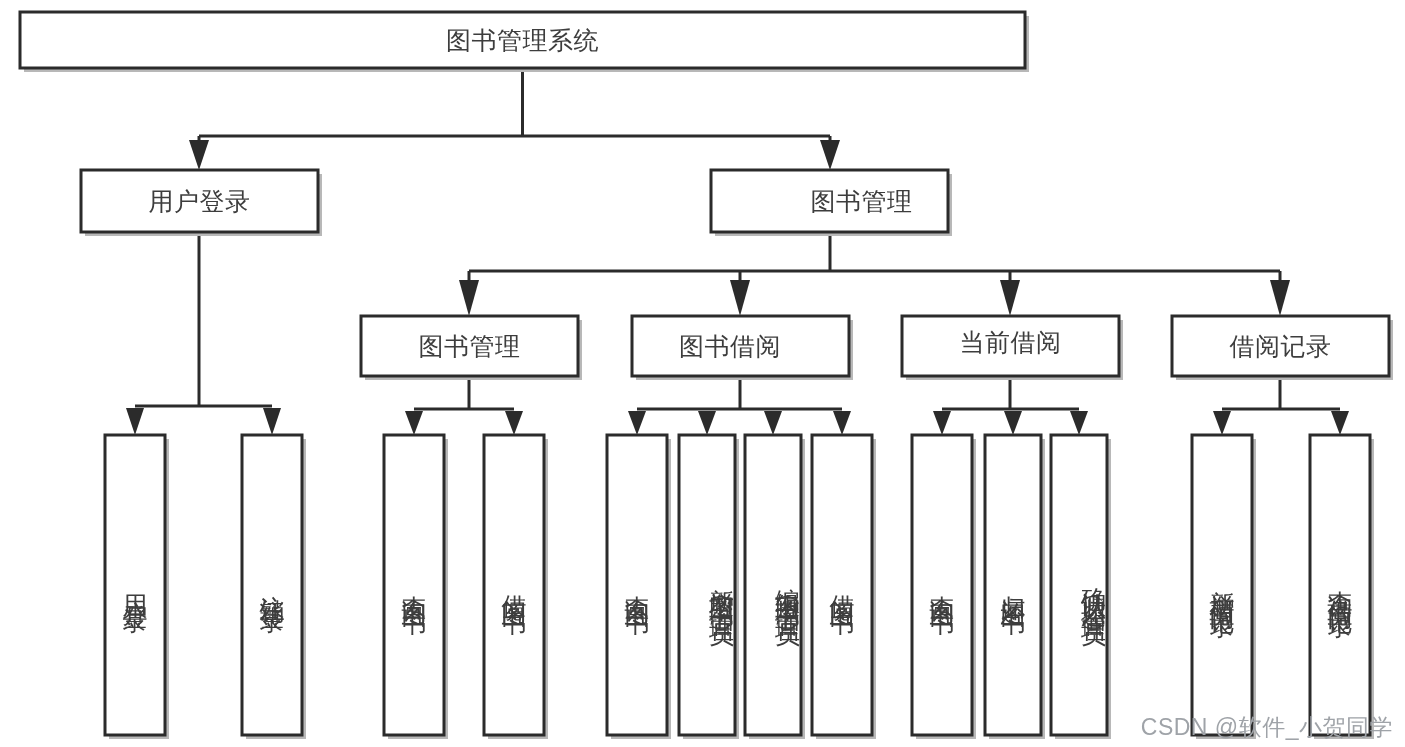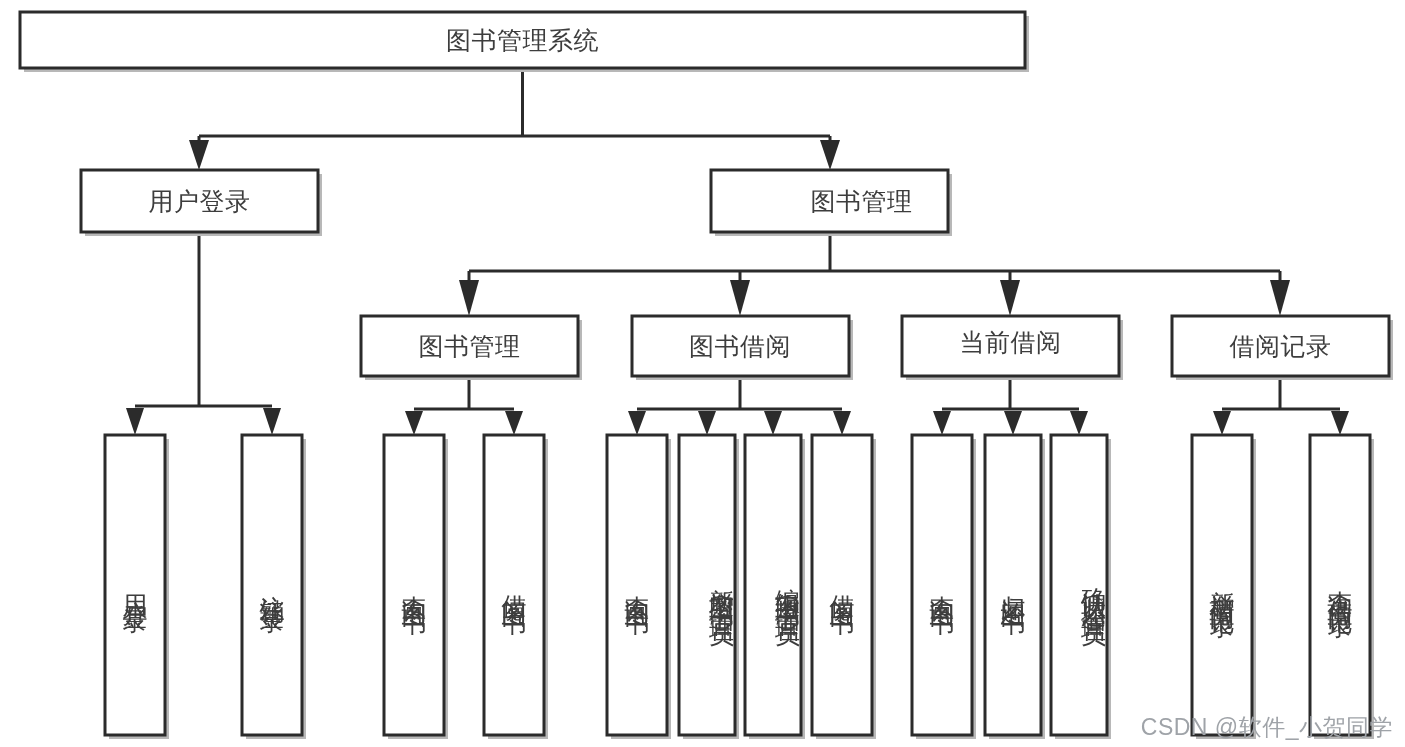--- a/index.html
+++ b/index.html
@@ -231,21 +231,21 @@
     </g>
 
   </svg>
 
   <div class="node-label horiz" style="left:20px; top:12px; width:1005px; height:56px;">图书管理系统</div>
 
   <div class="node-label horiz" style="left:81px; top:170px; width:237px; height:62px;">用户登录</div>
   <div class="node-label horiz" style="left:711px; top:170px; width:237px; height:62px;margin-left:32px;">图书管理</div>
 
   <div class="node-label horiz" style="left:361px; top:316px; width:217px; height:60px;">图书管理</div>
-  <div class="node-label horiz" style="left:632px; top:316px; width:196px; height:60px;padding-left:10px;">图书借阅</div>
+  <div class="node-label horiz" style="left:632px; top:316px; width:196px; height:60px;">图书借阅</div>
   <div class="node-label horiz" style="left:902px; top:316px; width:217px; height:52px;">当前借阅</div>
   <div class="node-label horiz" style="left:1172px; top:316px; width:217px; height:60px;">借阅记录</div>
 
   <div class="node-label vert" style="left:105px; top:435px; width:60px; height:300px;">用户登录</div>
   <div class="node-label vert" style="left:242px; top:435px; width:60px; height:300px;">注销登录</div>
   <div class="node-label vert" style="left:384px; top:435px; width:60px; height:300px;">查询图书</div>
   <div class="node-label vert" style="left:484px; top:435px; width:60px; height:300px;">借阅图书</div>
   <div class="node-label vert" style="left:607px; top:435px; width:60px; height:300px;">查询图书</div>
   <div class="node-label vert" style="left:679px; top:435px; width:56px; height:300px; align-items:flex-start; padding-top:10px; box-sizing:border-box;">新增图书（管理员）</div>
   <div class="node-label vert" style="left:745px; top:435px; width:56px; height:300px; align-items:flex-start; padding-top:10px; box-sizing:border-box;">编辑图书（管理员）</div>

